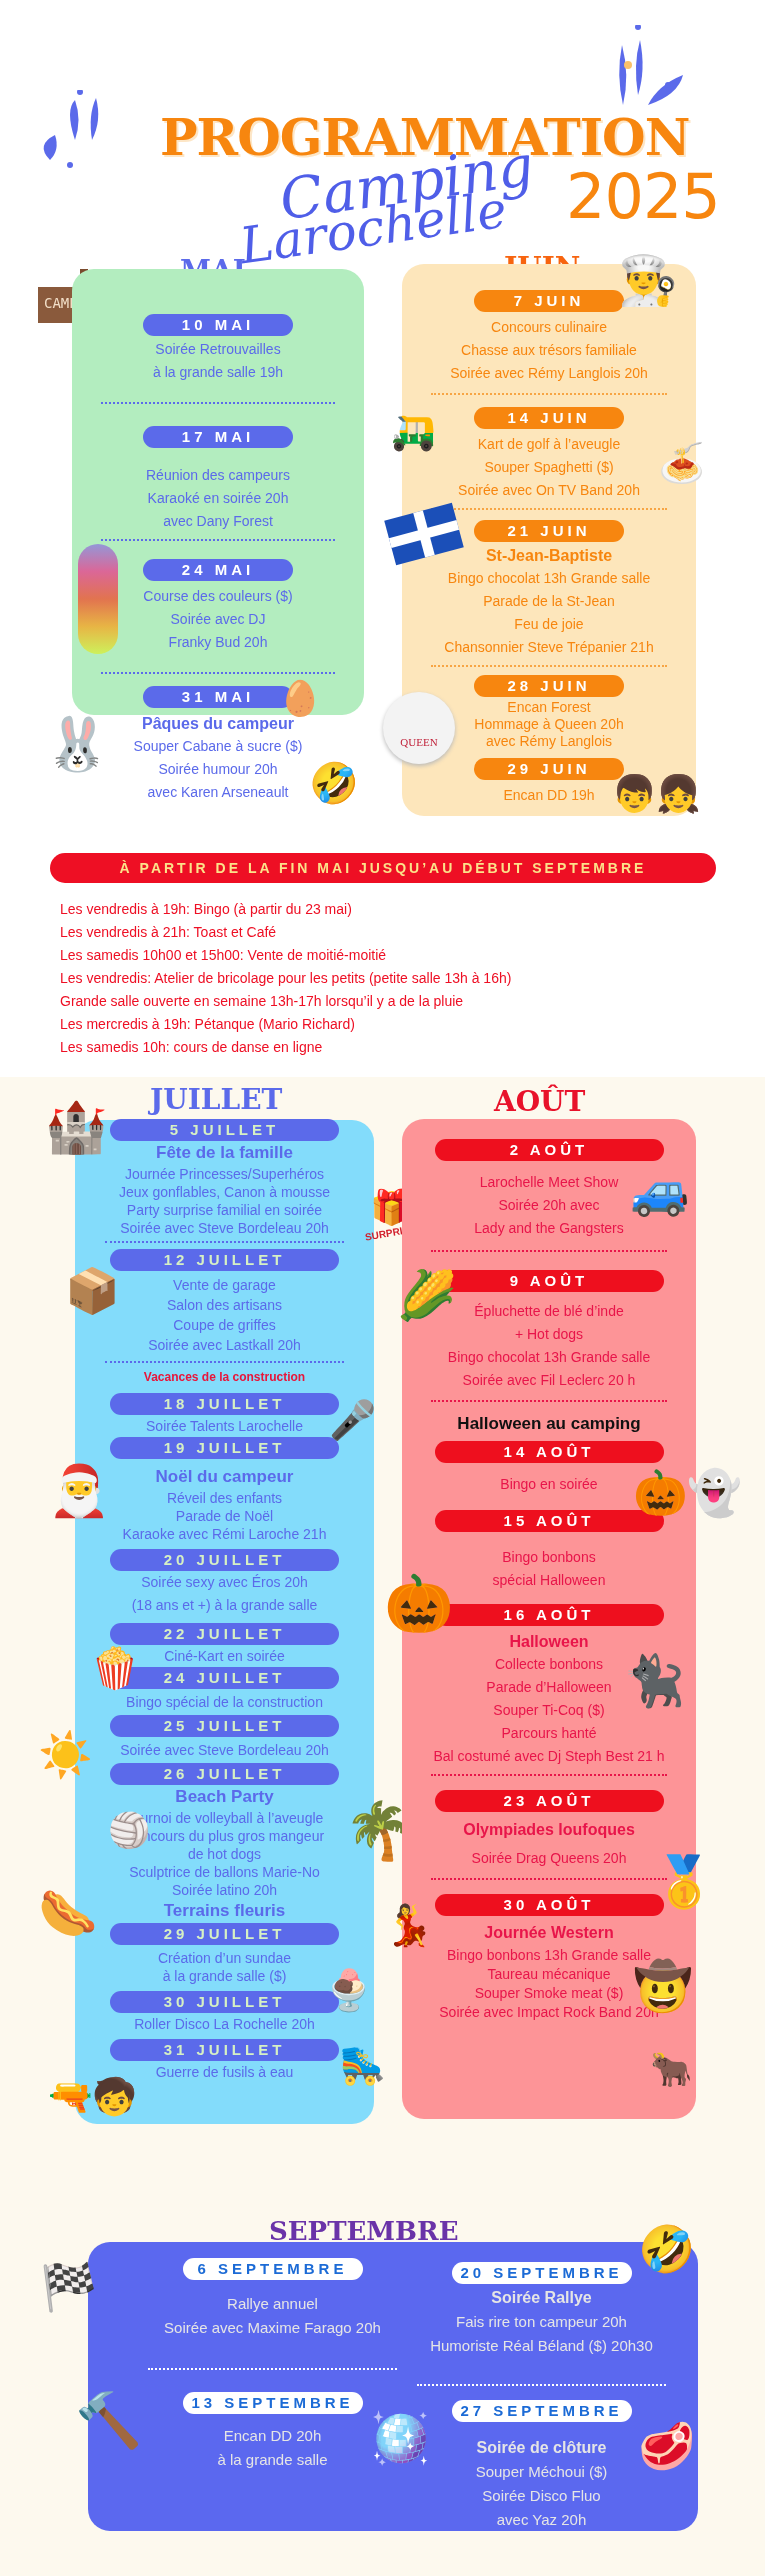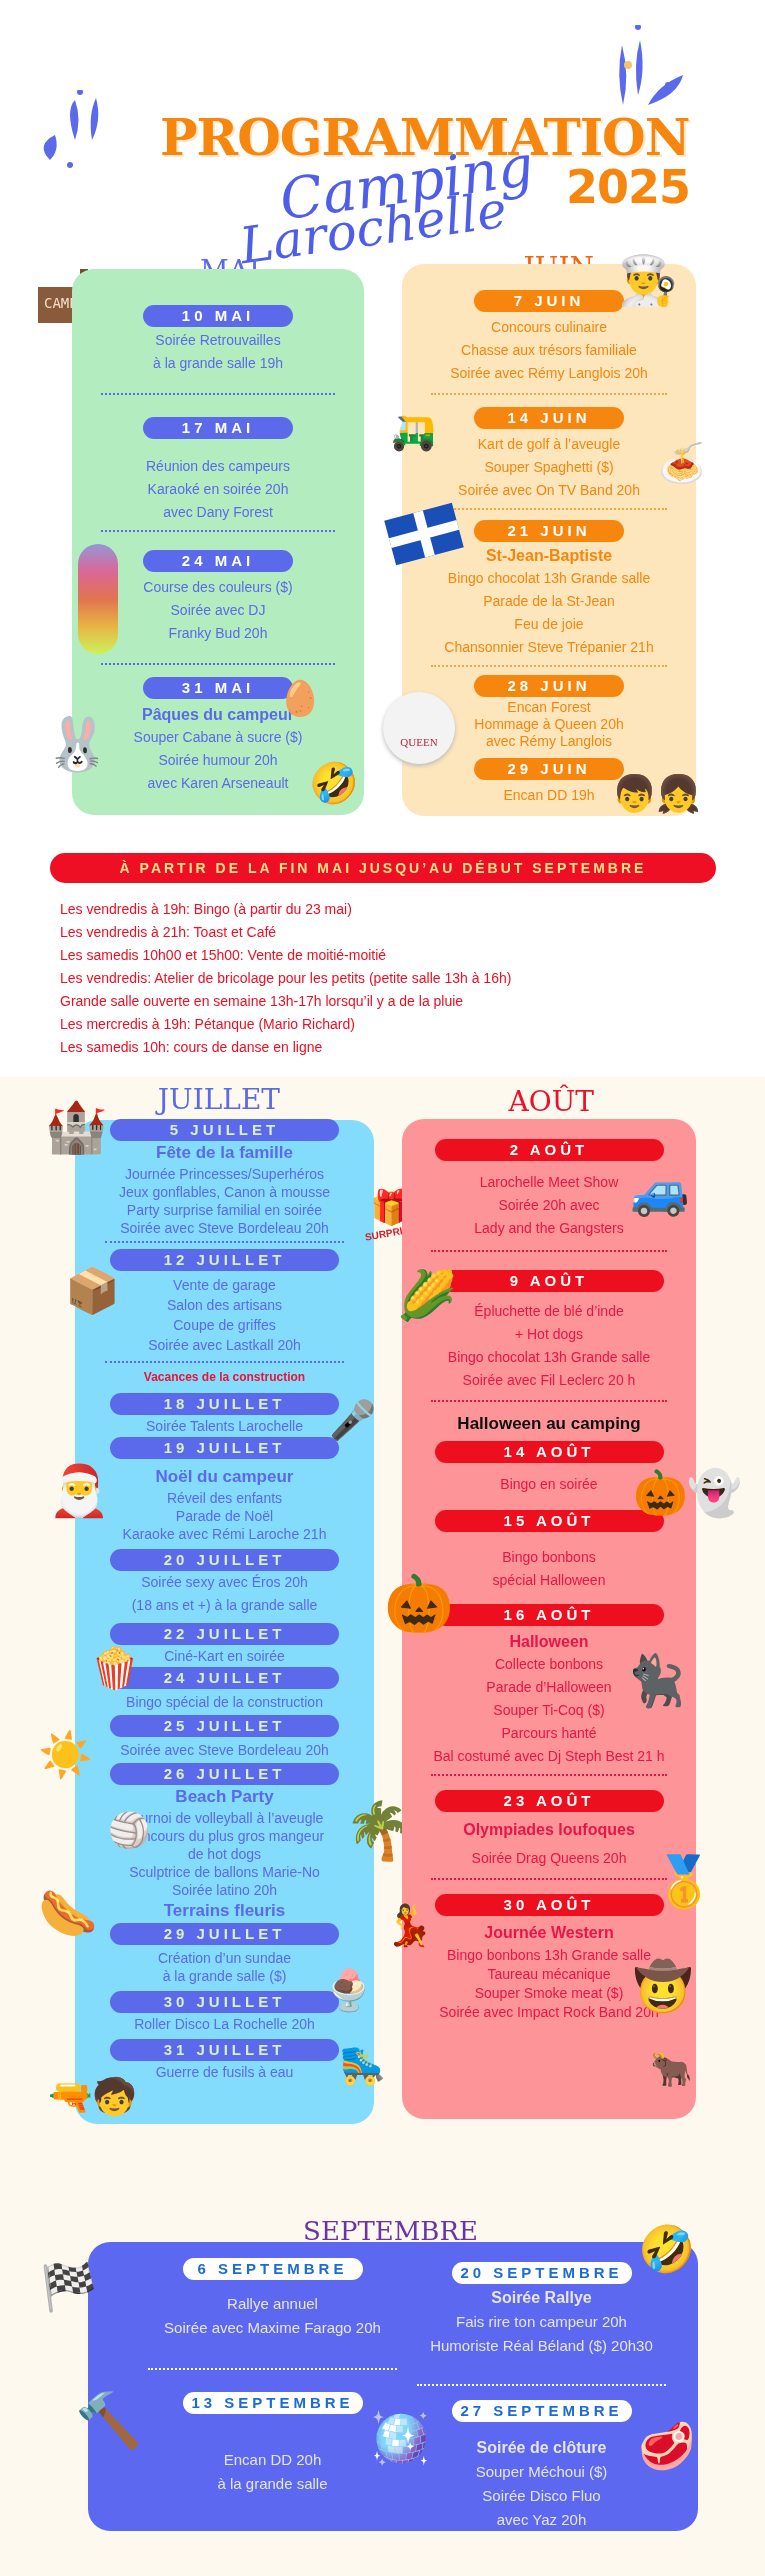--- a/index.html
+++ b/index.html
@@ -1,25 +1,25 @@
 <!DOCTYPE html>
 <html><head>
 <meta charset="utf-8">
 <style>
 *{box-sizing:border-box;margin:0;padding:0}
 body{width:766px;height:2576px;position:relative;overflow:hidden;font-family:"Liberation Sans",sans-serif;background:#ffffff}
 .top-bg{position:absolute;left:0;top:0;width:766px;height:1077px;background:#ffffff}
 .bottom-bg{position:absolute;left:0;top:1077px;width:766px;height:1499px;background:#fdf9ee}
 .abs{position:absolute}
 .title{left:160px;top:108px;font-family:"DejaVu Serif",serif;font-weight:900;font-size:50px;color:#f7860f;letter-spacing:-1px;text-shadow:2px 2px 0 #fde6c6}
-.year{left:566px;top:160px;font-family:"DejaVu Sans",sans-serif;font-weight:700;font-size:46px;color:#f7860f;letter-spacing:-1px}
+.year{left:566px;top:160px;font-family:"DejaVu Sans",sans-serif;font-weight:400;font-size:62px;color:#f7860f;letter-spacing:-1px}
 .script{font-family:"DejaVu Serif",serif;font-style:italic;color:#4f5ee8;font-weight:300}
 .script1{left:279px;top:150px;font-size:56px;transform:rotate(-8deg)}
 .script2{left:239px;top:199px;font-size:50px;transform:rotate(-8deg)}
-.month-title{font-family:"DejaVu Serif",serif;font-weight:400;text-align:right}
+.month-title{font-family:"DejaVu Serif",serif;font-weight:700;text-align:left}
 .card{border-radius:22px}
 .pill{display:block;margin:0 auto;border-radius:16px;text-align:center;font-weight:700;letter-spacing:4px;font-size:15px;line-height:22px;height:22px}
 .ev{text-align:center;font-size:14px;line-height:23px}
 .ev b{display:block;font-size:16px}
 .dots{border-top:2px dotted;margin:10px auto;width:80%}
 .mai .pill{background:#5b6aea;color:#fff;width:150px}
 .mai .ev{color:#5b6aea}
 .mai .dots{border-color:#5b6aea}
 .juin .pill{background:#f7860f;color:#fff;width:150px}
 .juin .ev{color:#f7860f}
@@ -67,21 +67,21 @@
 <div class="abs year">2025</div>
 <div class="abs script script1">Camping</div>
 <div class="abs script script2">Larochelle</div>
 
 <div class="abs" style="left:38px;top:269px;width:110px;height:130px">
   <div style="position:absolute;left:42px;top:0;width:8px;height:130px;background:#7a4a2d"></div>
   <div style="position:absolute;left:0;top:18px;width:100px;height:36px;background:#8a5a3c;clip-path:polygon(0 0,85% 0,100% 50%,85% 100%,0 100%)"></div>
   <span style="position:absolute;left:6px;top:26px;color:#f2dfc8;font-size:14px;font-family:'DejaVu Sans Mono',monospace">CAMPING</span>
 </div>
 <div class="abs month-title" style="left:180px;top:254px;width:80px;font-size:28px;color:#5b6aea">MAI</div>
-<div class="abs card mai" style="left:72px;top:269px;width:292px;height:546px;background:#b3edbf;padding-top:36px">
+<div class="abs card mai" style="left:72px;top:269px;width:292px;height:446px;background:#b3edbf;padding-top:45px">
   <span class="pill">10 MAI</span>
   <div class="ev" style="margin-top:2px">
     <div>Soirée Retrouvailles</div>
     <div>à la grande salle 19h</div>
   </div>
   <div class="dots" style="margin:18px auto 22px"></div>
   <span class="pill">17 MAI</span>
   <div class="ev" style="margin-top:16px">
     <div>Réunion des campeurs</div>
     <div>Karaoké en soirée 20h</div>
@@ -325,21 +325,21 @@
 <div class="abs month-title" style="left:269px;top:2216px;width:209px;font-size:26px;color:#6a33a8">SEPTEMBRE</div>
 <div class="abs card sept" style="left:88px;top:2242px;width:610px;height:289px;background:#5b68ef">
   <div class="abs" style="left:60px;top:16px;width:249px">
     <span class="pill">6 SEPTEMBRE</span>
     <div class="ev" style="margin-top:12px">
       <div>Rallye annuel</div>
       <div>Soirée avec Maxime Farago 20h</div>
     </div>
     <div class="dots" style="margin:28px auto 22px;width:100%"></div>
     <span class="pill">13 SEPTEMBRE</span>
-    <div class="ev" style="margin-top:34px">
+    <div class="ev" style="margin-top:10px">
       <div>Encan DD 20h</div>
       <div>à la grande salle</div>
     </div>
   </div>
   <div class="abs" style="left:329px;top:20px;width:249px">
     <span class="pill">20 SEPTEMBRE</span>
     <div class="ev" style="margin-top:2px">
       <b>Soirée Rallye</b>
       <div>Fais rire ton campeur 20h</div>
       <div>Humoriste Réal Béland ($) 20h30</div>

